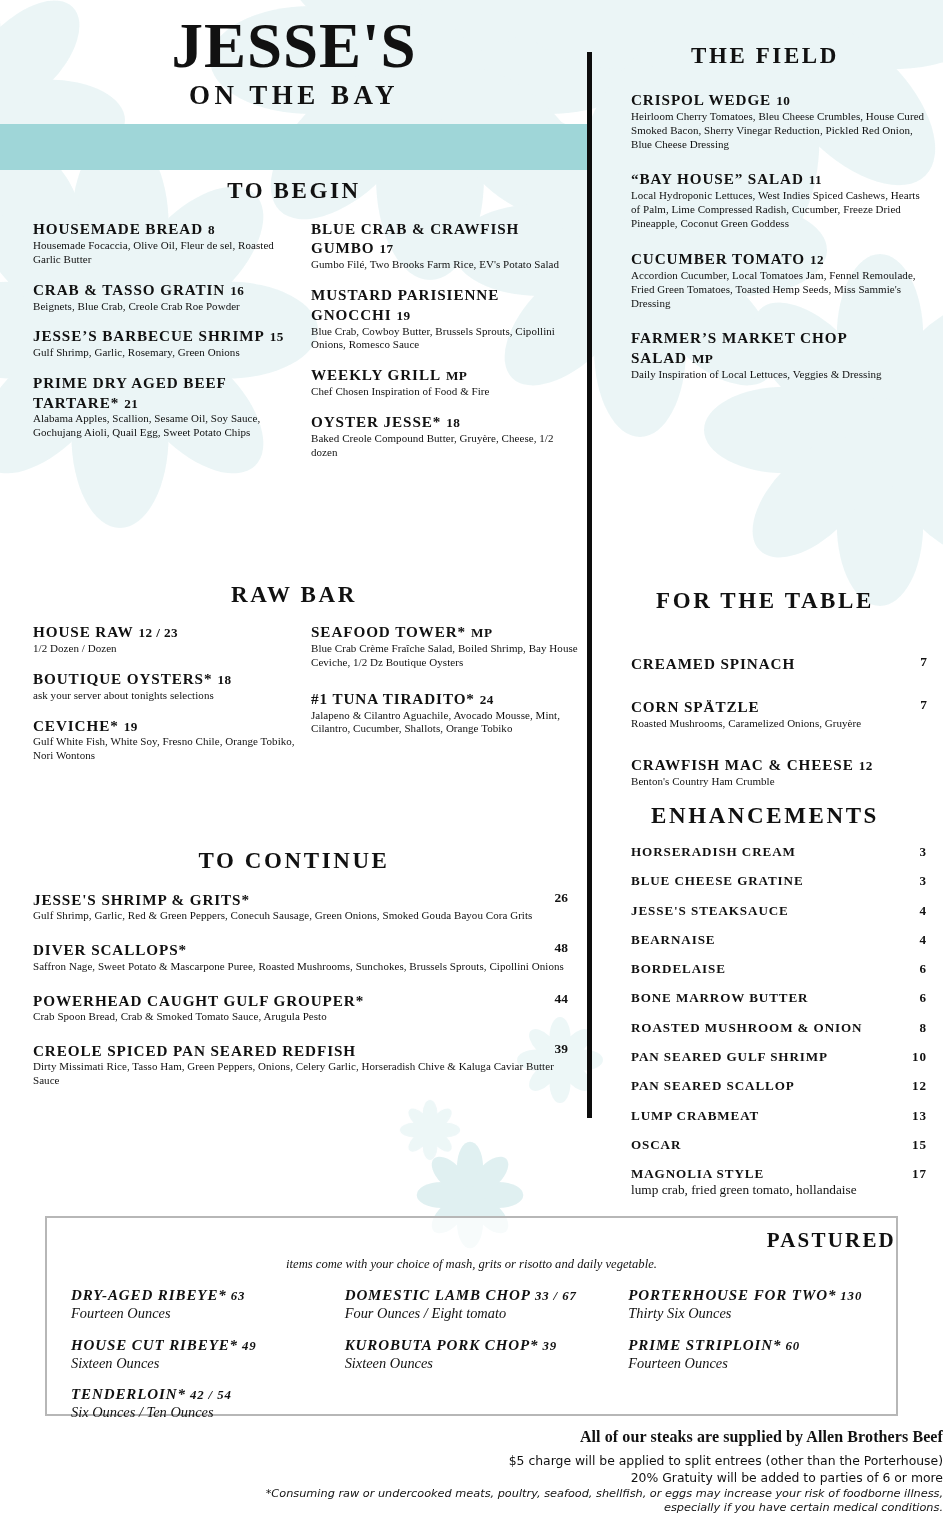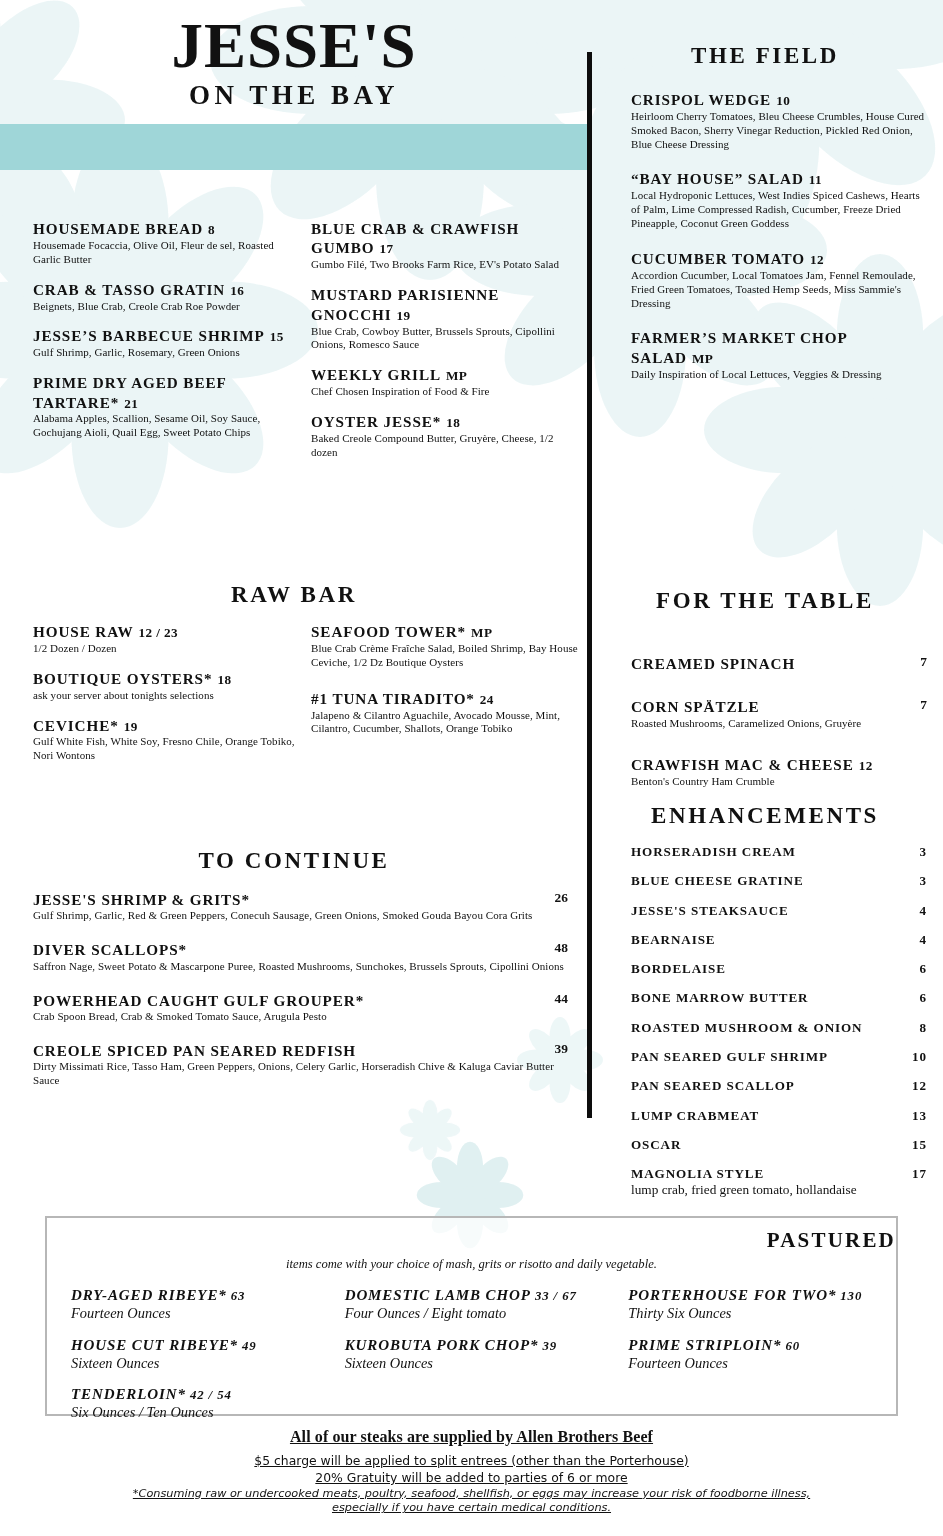--- a/index.html
+++ b/index.html
@@ -204,22 +204,21 @@
   .steak-size {
     font-size: 14.4px;
     line-height: 1.22;
   }
 
   
   #footer {
     position: absolute;
     left: 0; top: 1428px;
     width: 943px;
-    text-align: center;
-    text-decoration: underline;
+    text-align: right;
   }
   #footer-supplier {
     font-weight: bold;
     font-size: 16px;
     letter-spacing: 0.1px;
   }
   .footer-line {
     font-family: "DejaVu Sans", sans-serif;
     font-size: 12.4px;
     line-height: 1.32;
@@ -288,20 +287,21 @@
 
 <div id="page">
 
   <div id="left-panel">
 
     <div id="masthead">
       <div id="logo-main">JESSE'S</div>
       <div id="logo-sub">ON THE BAY</div>
     </div>
 
+    <div id="to-begin-heading" class="section-heading">TO BEGIN</div>
 
     <div id="to-begin-col-1">
       <div class="item">
         <div class="item-name"><span>HOUSEMADE BREAD</span><span class="price">8</span></div>
         <div class="item-desc">Housemade Focaccia, Olive Oil, Fleur de sel, Roasted Garlic Butter</div>
       </div>
       <div class="item">
         <div class="item-name"><span>CRAB &amp; TASSO GRATIN</span><span class="price">16</span></div>
         <div class="item-desc">Beignets, Blue Crab, Creole Crab Roe Powder</div>
       </div>

